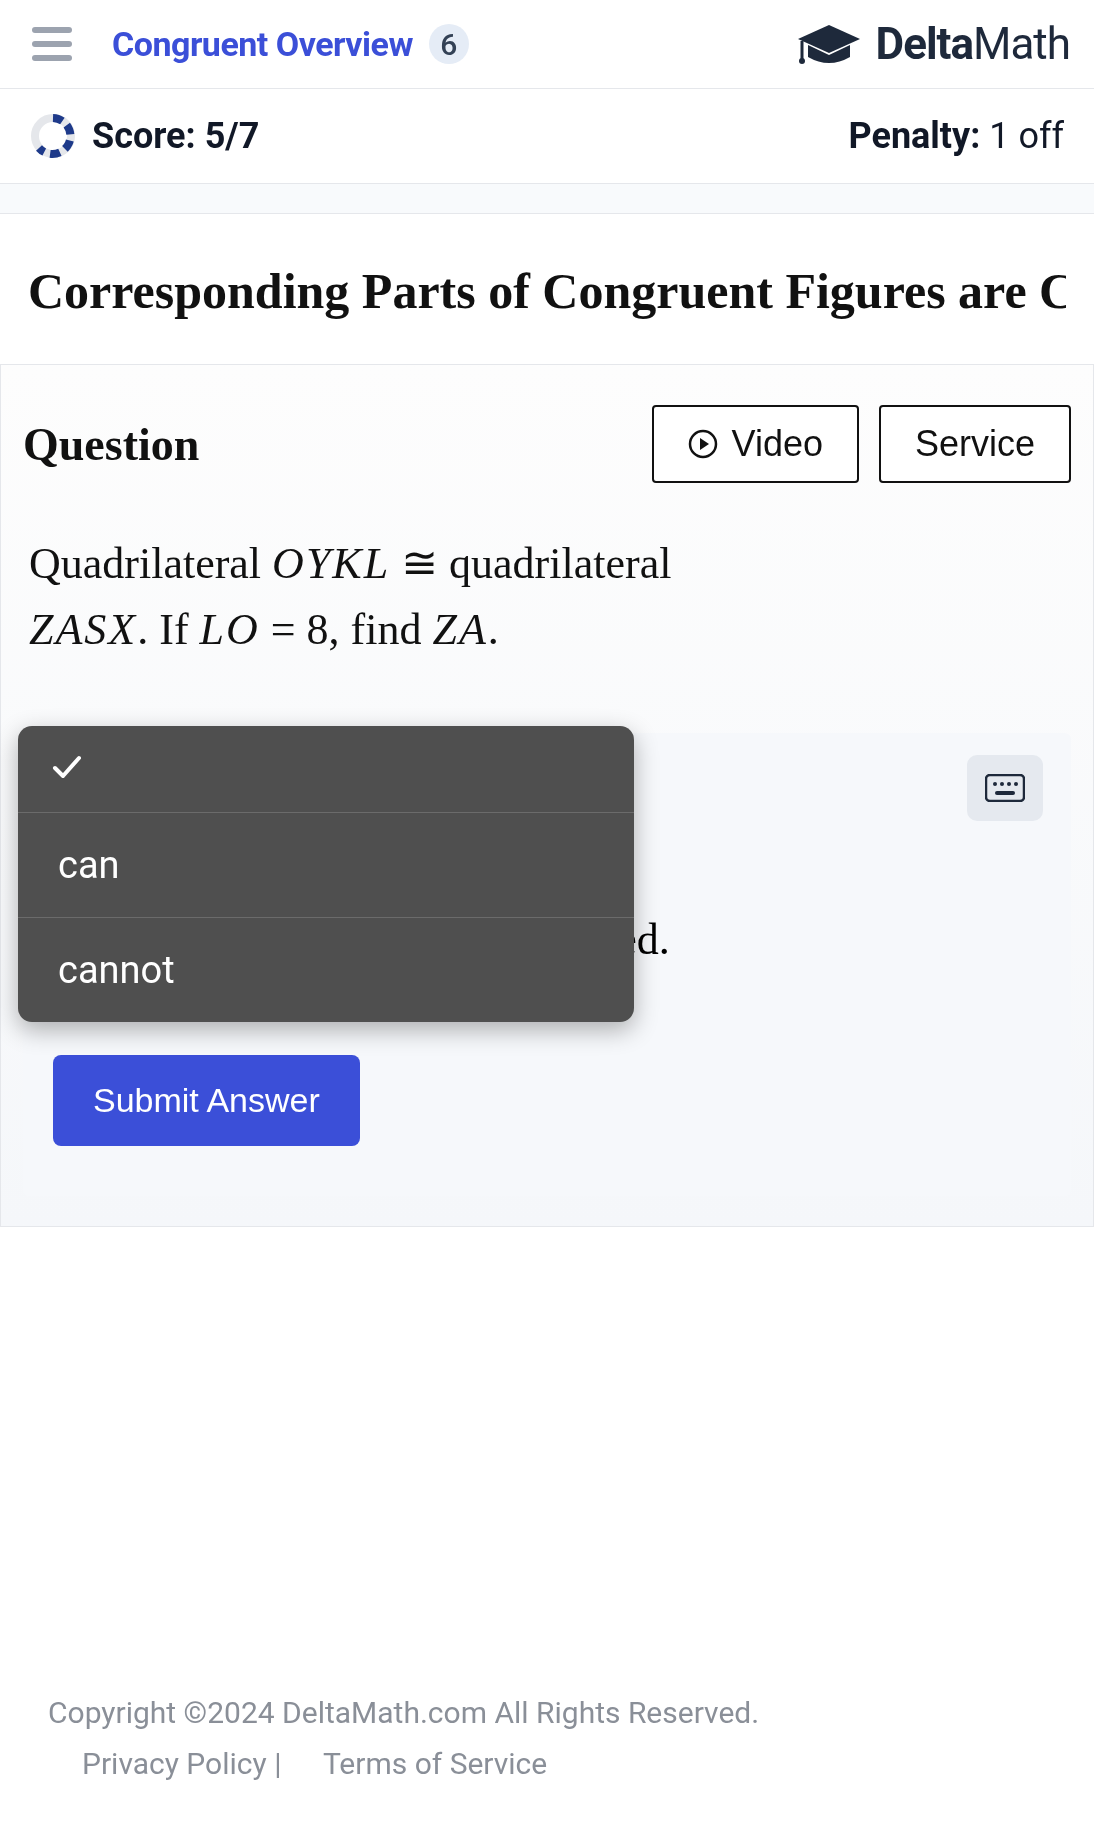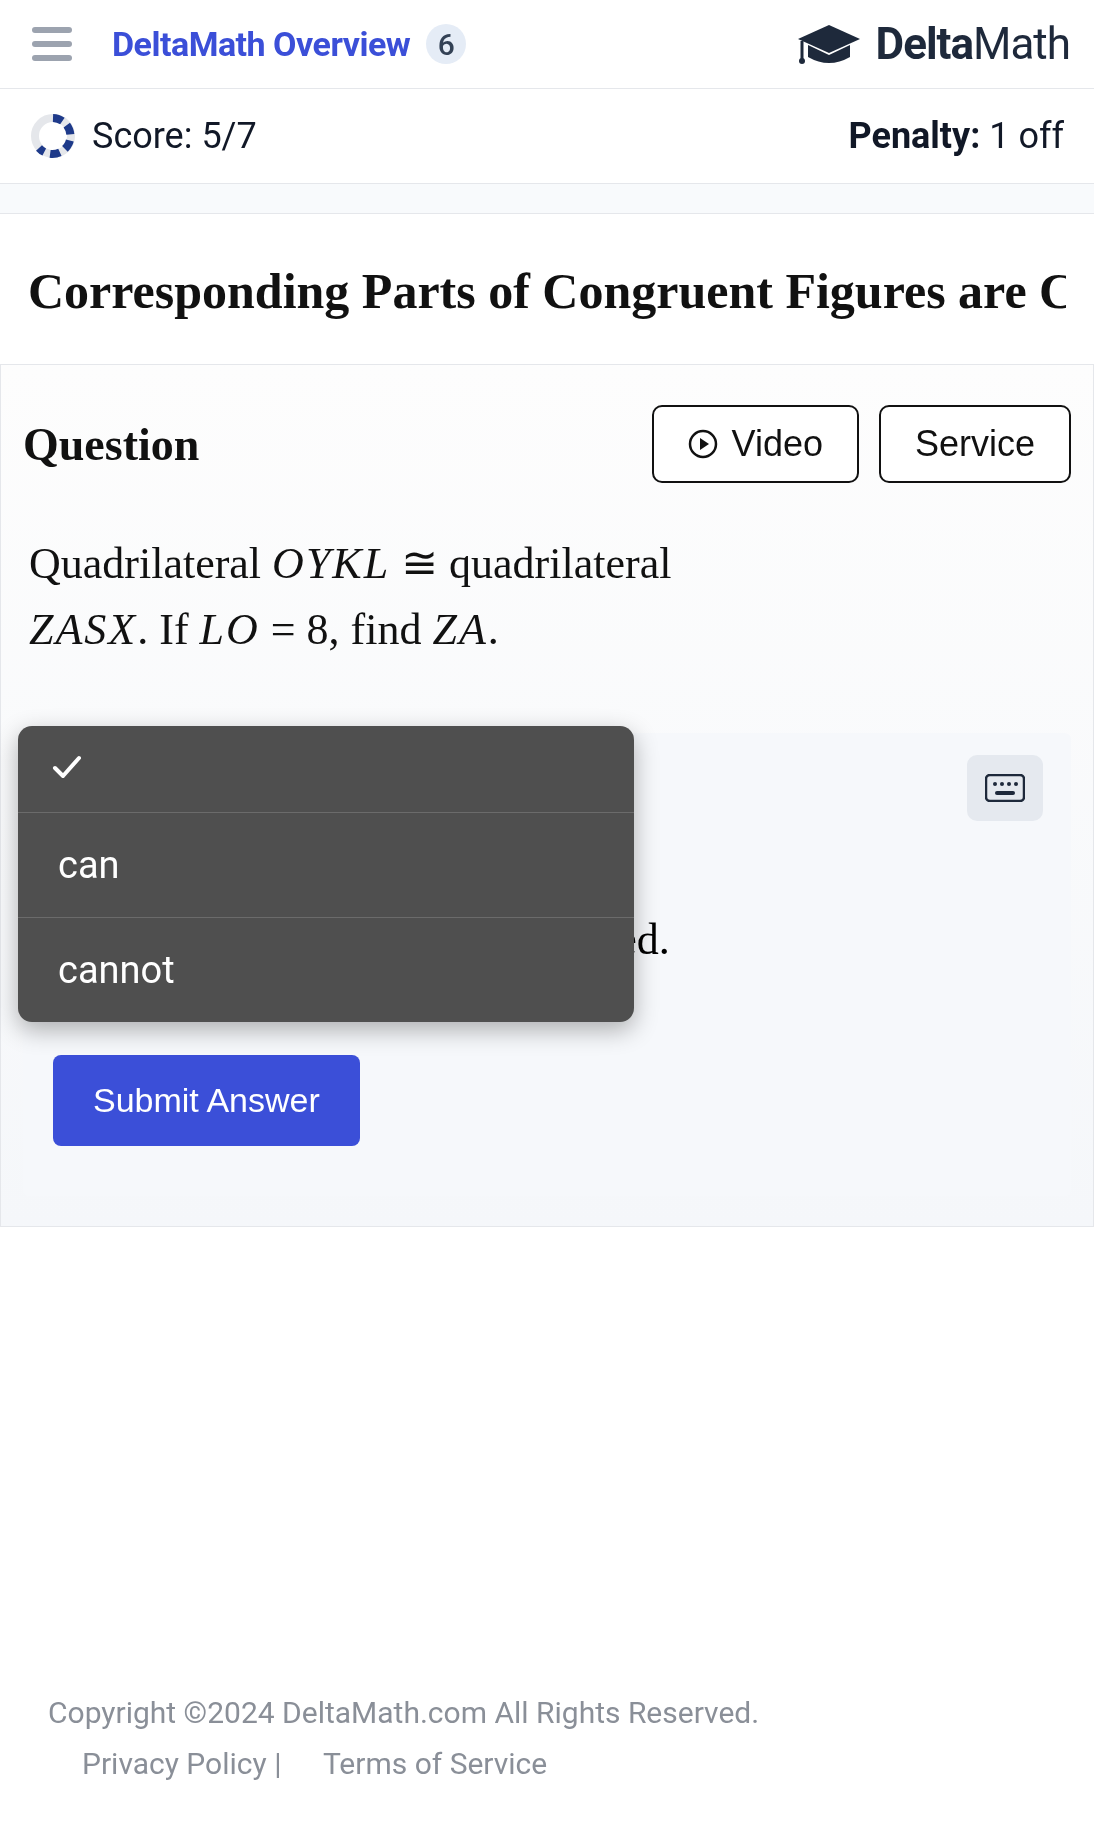--- a/index.html
+++ b/index.html
@@ -70,21 +70,21 @@
     border-bottom: 1px solid #e5e7eb;
     background: #fff;
   }
   .spinner {
     width: 46px;
     height: 46px;
     margin-right: 16px;
   }
   .score-text {
     font-size: 36px;
-    font-weight: 400;
+    font-weight: 700;
     color: #111827;
   }
   .penalty-wrap {
     margin-left: auto;
     font-size: 36px;
     color: #111827;
     text-align: right;
   }
   .penalty-wrap b { font-weight: 700; }
   .gap-strip { height: 30px; background: #f8fafc; border-bottom: 1px solid #e5e7eb; }
@@ -114,21 +114,21 @@
   .question-label {
     font-family: Georgia, "Times New Roman", serif;
     font-size: 46px;
     font-weight: 700;
     color: #111;
   }
   .q-buttons { margin-left: auto; display: flex; gap: 20px; }
   .q-btn {
     border: 2px solid #111;
     background: #fff;
-    border-radius: 10px;
+    border-radius: 4px;
     padding: 16px 34px;
     font-size: 36px;
     color: #111;
     display: flex;
     align-items: center;
     gap: 14px;
     cursor: pointer;
   }
   .play-circle {
     width: 30px; height: 30px;
@@ -227,21 +227,21 @@
 </style>
 </head>
 <body>
 
 <div class="topbar">
   <div class="hamburger">
     <span></span>
       <span></span>
       <span></span>
   </div>
-  <span class="overview-link">DeltaMath Overview</span>
+  <span class="overview-link">Congruent Overview</span>
   <span class="badge">6</span>
   <div class="logo">
     <svg width="70" height="46" viewBox="0 0 70 46">
       <path d="M35 4 L66 18 L35 32 L4 18 Z" fill="#1e293b"></path>
       <path d="M14 24 L14 36 Q35 48 56 36 L56 24 L35 34 Z" fill="#1e293b"></path>
       <line x1="8" y1="20" x2="8" y2="38" stroke="#1e293b" stroke-width="3"></line>
       <circle cx="8" cy="40" r="3" fill="#1e293b"></circle>
     </svg>
     <span class="logo-text"><b>Delta</b><span>Math</span></span>
   </div>

